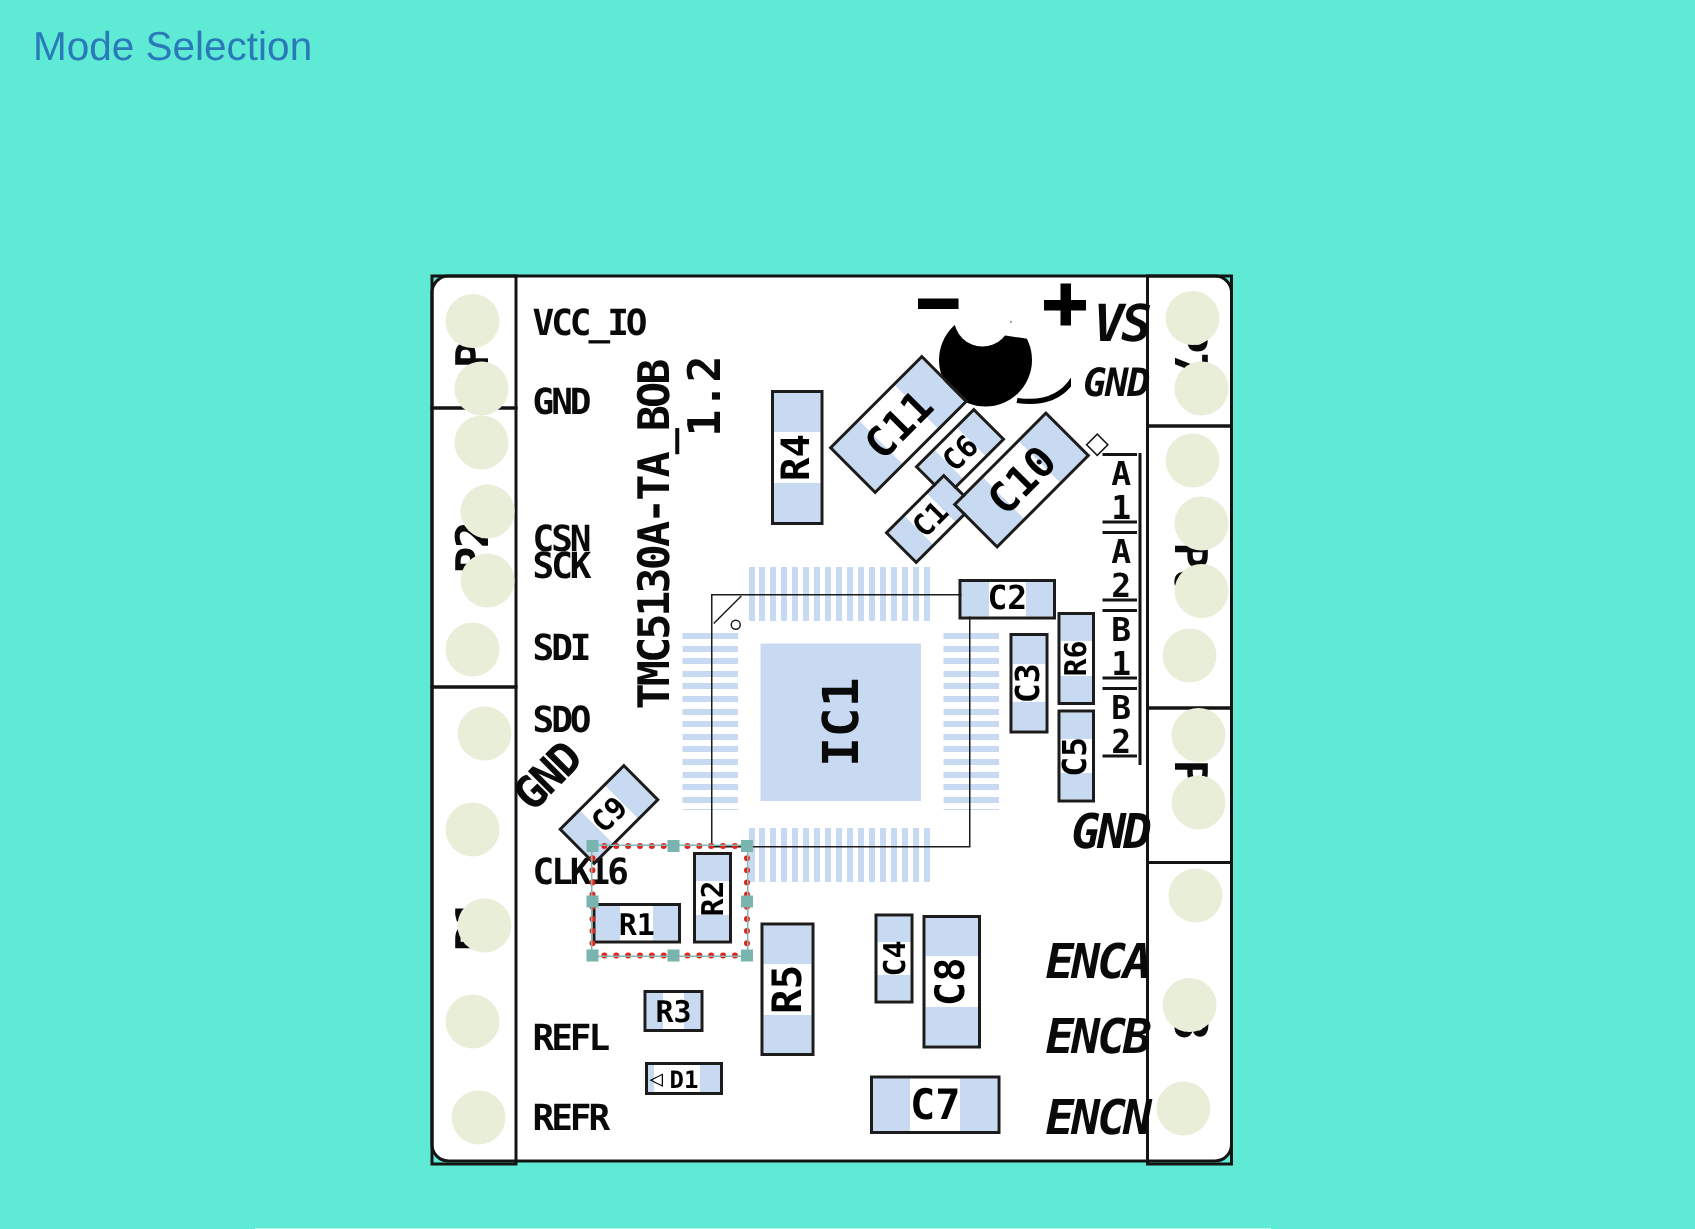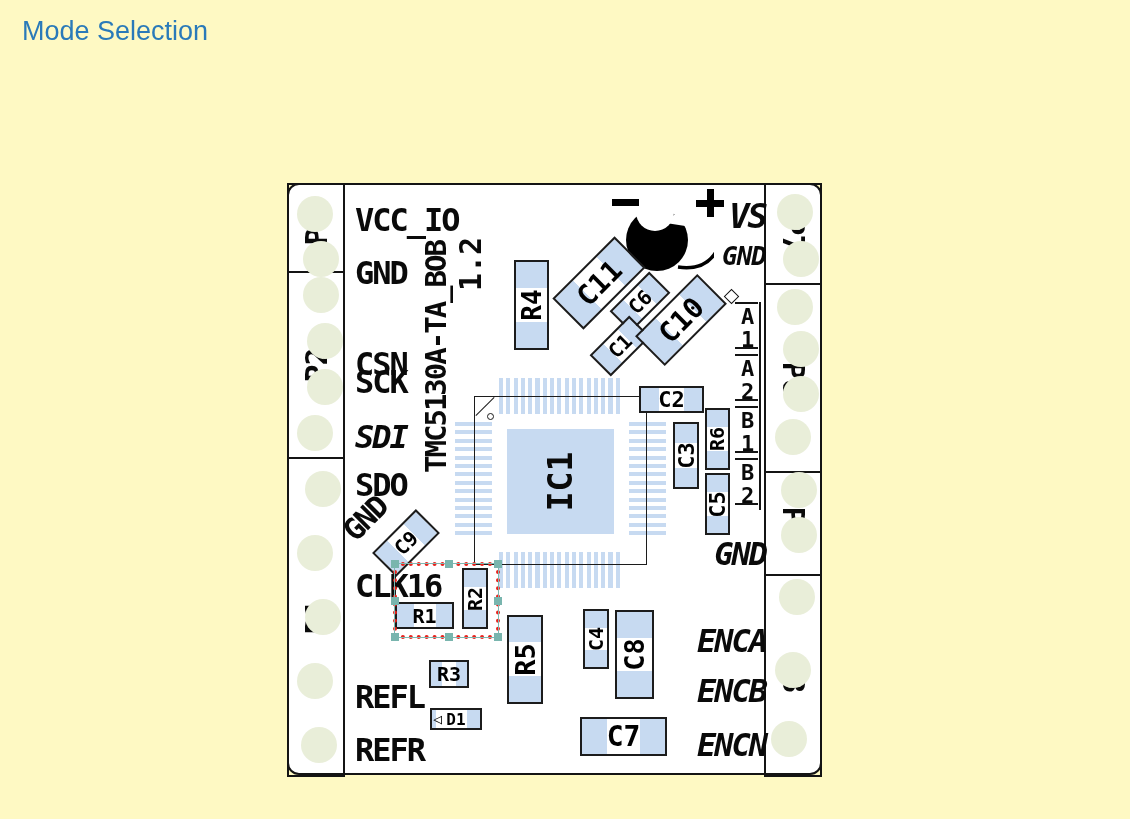--- a/index.html
+++ b/index.html
@@ -1,16 +1,16 @@
 <!DOCTYPE html>
 <html><head>
 <meta charset="utf-8">
 <style>
   html,body{margin:0;padding:0;background:#fff;}
-  #page{position:relative;width:1130px;height:819px;background:#fef9c3;
+  #page{position:relative;width:1130px;height:819px;background:#5eead4;
         font-family:"Liberation Sans",sans-serif;overflow:hidden;}
   .abs{position:absolute;}
 
   
   #heading{left:22px;top:16px;font-size:27px;color:#2a7ab9;font-weight:400;}
   #bullets{left:26px;top:54px;width:1085px;list-style:none;margin:0;padding:0;}
   #bullets li{position:relative;padding-left:20px;font-size:19.5px;line-height:31px;
               color:#3d3d3d;margin-bottom:1px;}
   #bullets li::before{content:"•";position:absolute;left:2px;top:0;color:#555;font-size:18px;}
 
@@ -24,22 +24,22 @@
         display:flex;align-items:center;justify-content:center;}
   .hl{left:-2px;} .hr{left:475px;}
   #p5{top:-2px;height:90px;} #p2{top:86px;height:188px;} #p1{top:272px;height:320px;}
   #p7{top:-2px;height:102px;} #p6{top:98px;height:190px;} #p4{top:286px;height:105px;} #p3{top:389px;height:203px;}
   .plabel{font-weight:bold;font-size:30px;letter-spacing:-1px;}
   .hl .plabel{transform:rotate(-90deg);}
   .hr .plabel{transform:rotate(90deg);}
   .pad{position:absolute;width:36px;height:36px;border-radius:50%;background:#e9eed9;}
 
   
-  .sl{position:absolute;left:66px;font-weight:bold;font-size:32px;letter-spacing:-2px;white-space:nowrap;}
-  .l0{top:16px;} .l1{top:69px;} .l2{top:123px;margin-top:37px;} .l3{top:178px;} .l4{top:233px;font-style:italic;} .l5{top:281px;}
+  .sl{position:absolute;left:66px;font-weight:bold;font-size:24px;letter-spacing:-2px;white-space:nowrap;}
+  .l0{top:16px;} .l1{top:69px;} .l2{top:123px;margin-top:37px;} .l3{top:178px;} .l4{top:233px;} .l5{top:281px;}
   .l6{top:382px;} .l7{top:438px;} .l8{top:493px;} .l9{top:546px;}
   .sr{position:absolute;right:54px;font-weight:bold;font-size:32px;letter-spacing:-2px;white-space:nowrap;text-align:right;font-style:italic;}
   #vs{top:11px;font-size:34px;} #gnd-top{top:56px;font-size:26px;letter-spacing:-1px;}
   #gnd-bot{top:350px;} #ain-ref{top:385px;} #enca{top:437px;} #encb{top:487px;} #encn{top:541px;}
   #gnd-diag{position:absolute;left:52px;top:316px;font-weight:bold;font-size:30px;letter-spacing:-2px;
             transform:rotate(-45deg);}
 
   
   #btitle{position:absolute;left:7px;top:152px;width:280px;height:40px;
           display:flex;align-items:center;justify-content:center;

